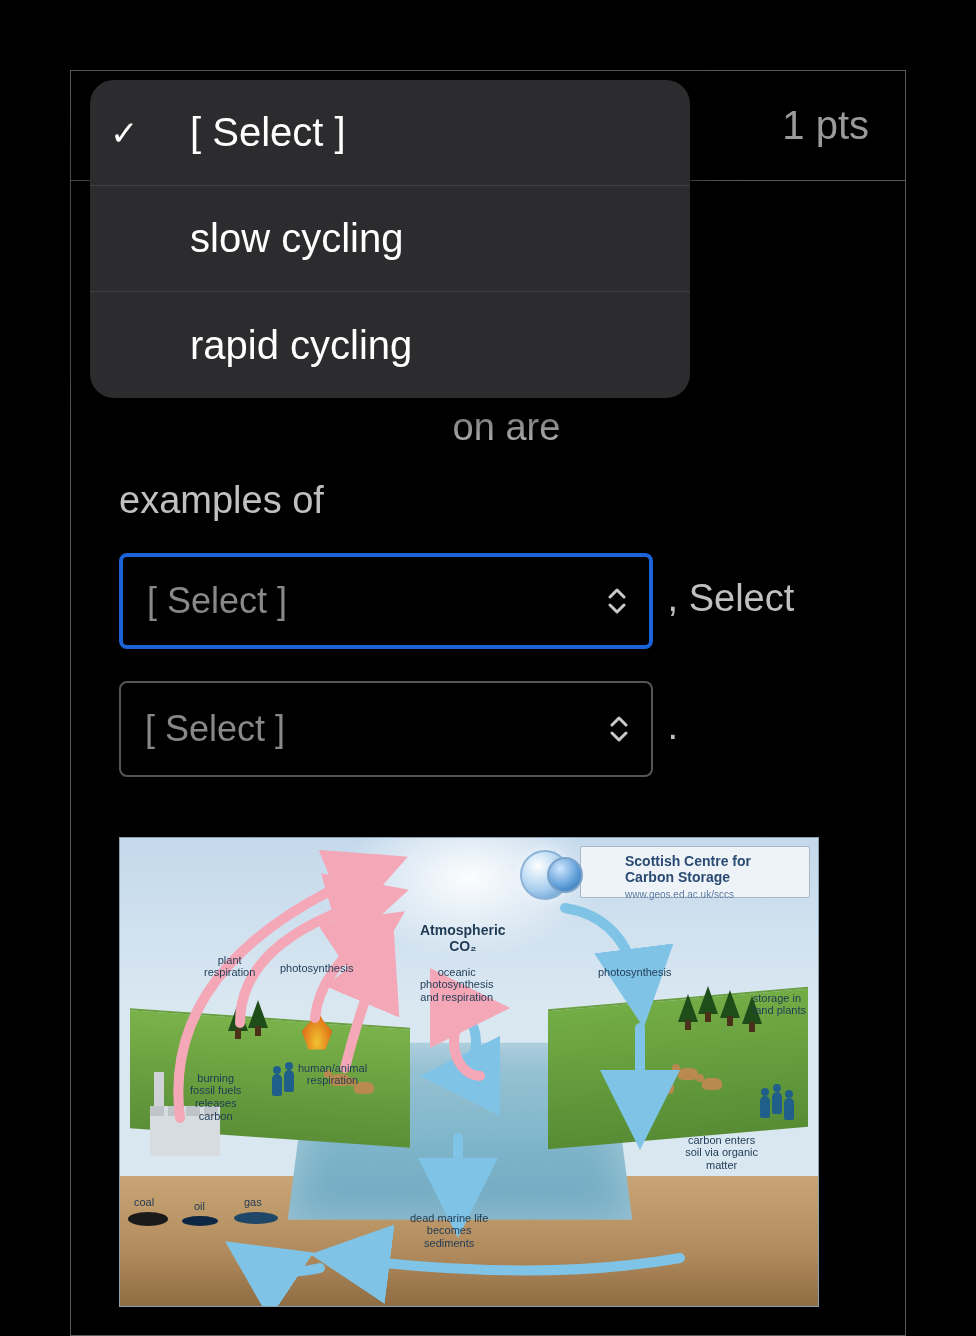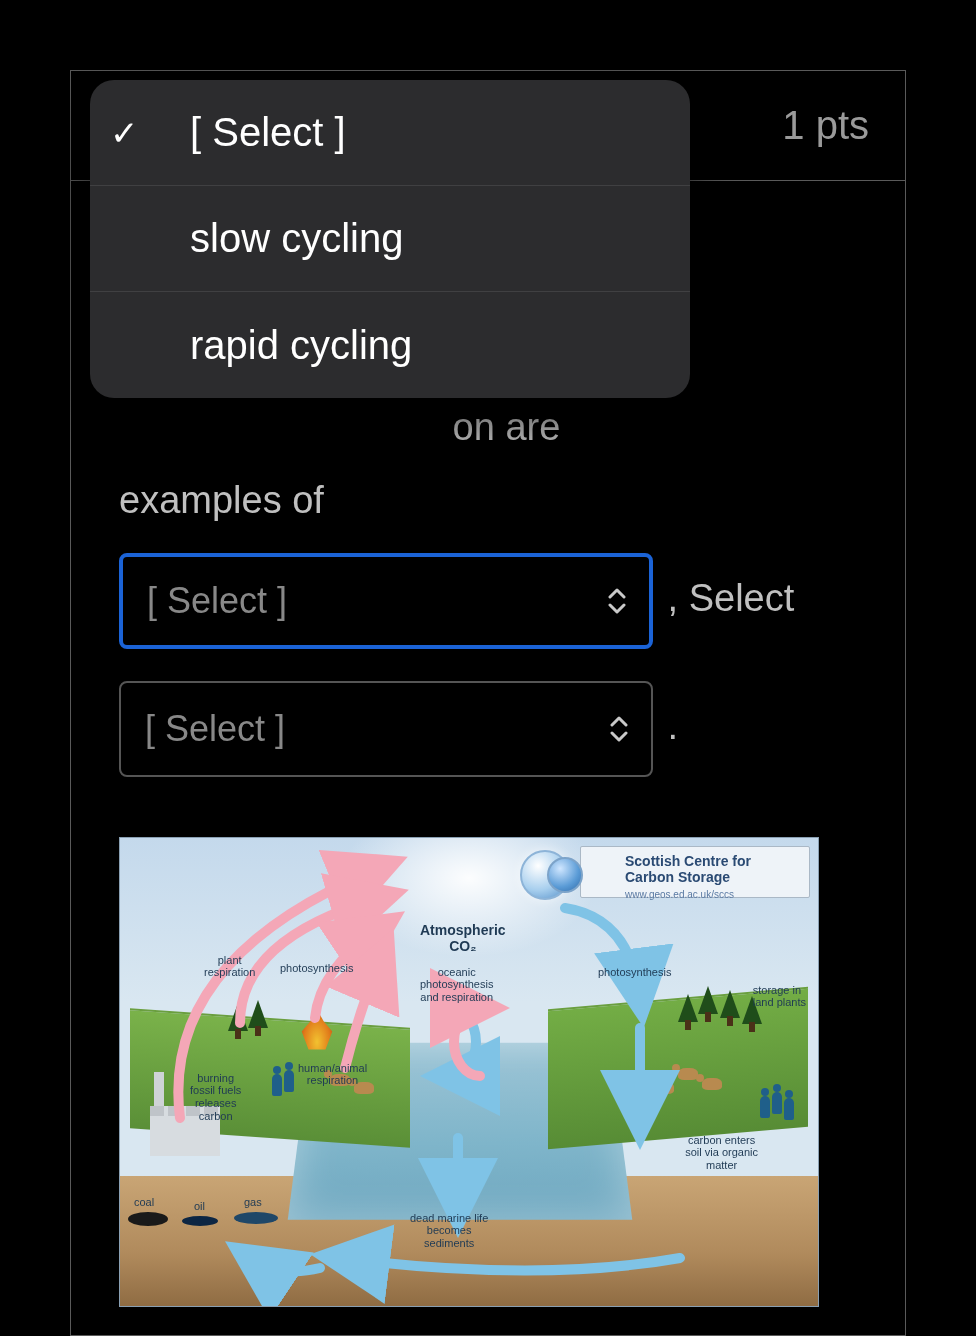--- a/index.html
+++ b/index.html
@@ -412,21 +412,21 @@
         <div class="diag-label small" style="left:178px;top:224px;white-space:pre">human/animal
 respiration</div>
         <div class="diag-label small" style="left:70px;top:234px;white-space:pre;text-align:center">burning
 fossil fuels
 releases
 carbon</div>
         <div class="diag-label small" style="left:300px;top:128px;white-space:pre">oceanic
 photosynthesis
 and respiration</div>
         <div class="diag-label small" style="left:478px;top:128px">photosynthesis</div>
-        <div class="diag-label small" style="right:12px;top:146px;white-space:pre;text-align:left">storage in
+        <div class="diag-label small" style="right:12px;top:154px;white-space:pre;text-align:left">storage in
 land plants</div>
         <div class="diag-label small" style="right:60px;top:296px;white-space:pre">carbon enters
 soil via organic
 matter</div>
         <div class="diag-label small" style="left:290px;top:374px;white-space:pre">dead marine life
 becomes
 sediments</div>
 
         <div class="diag-label small" style="left:14px;top:358px">coal</div>
         <div class="diag-label small" style="left:74px;top:362px">oil</div>

